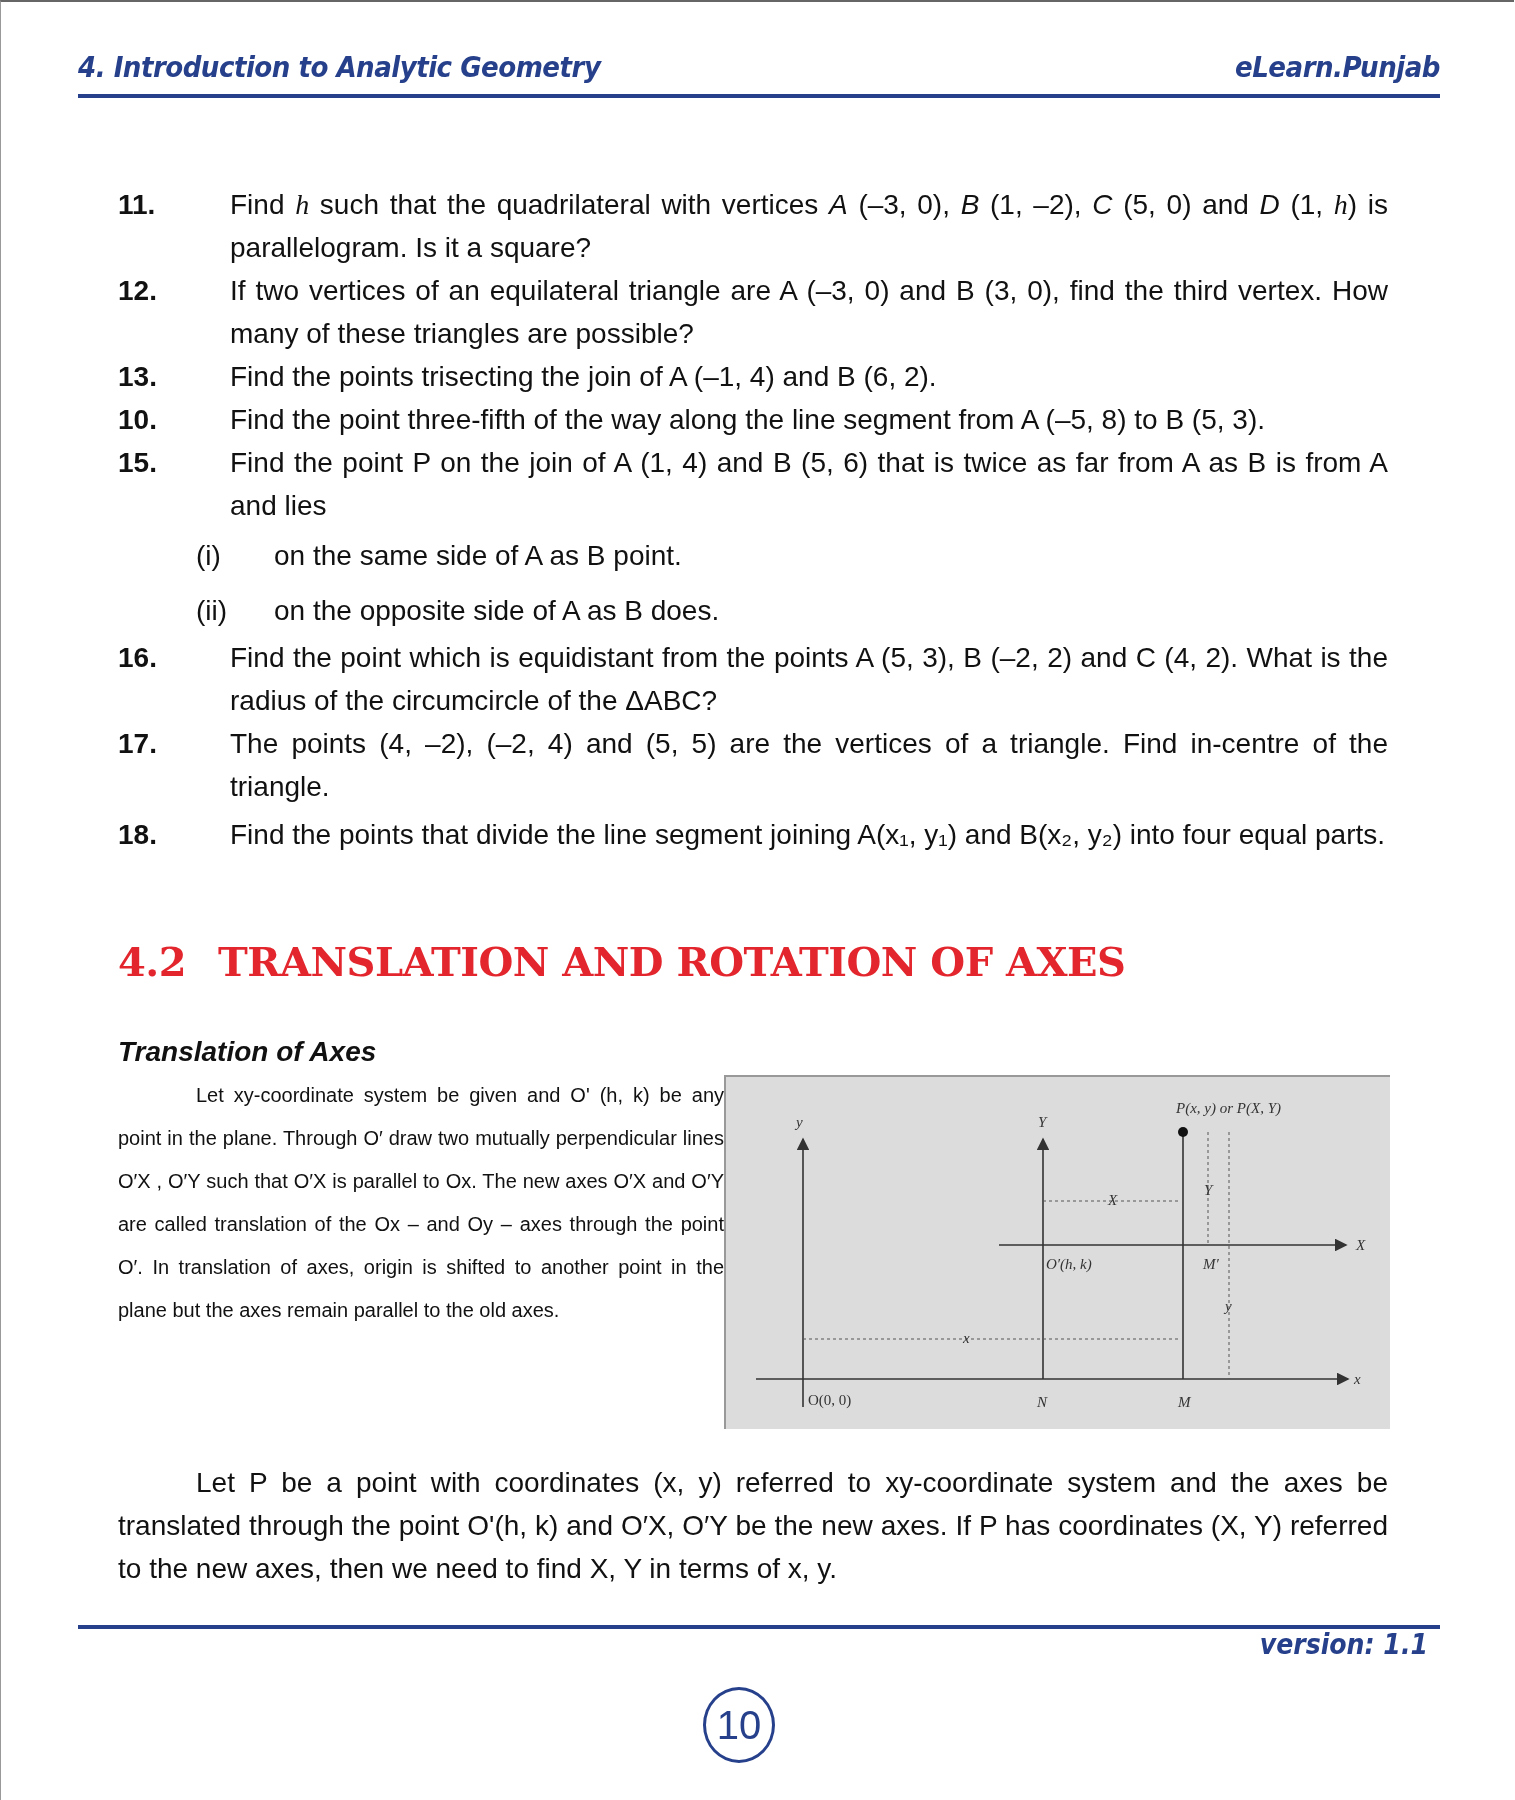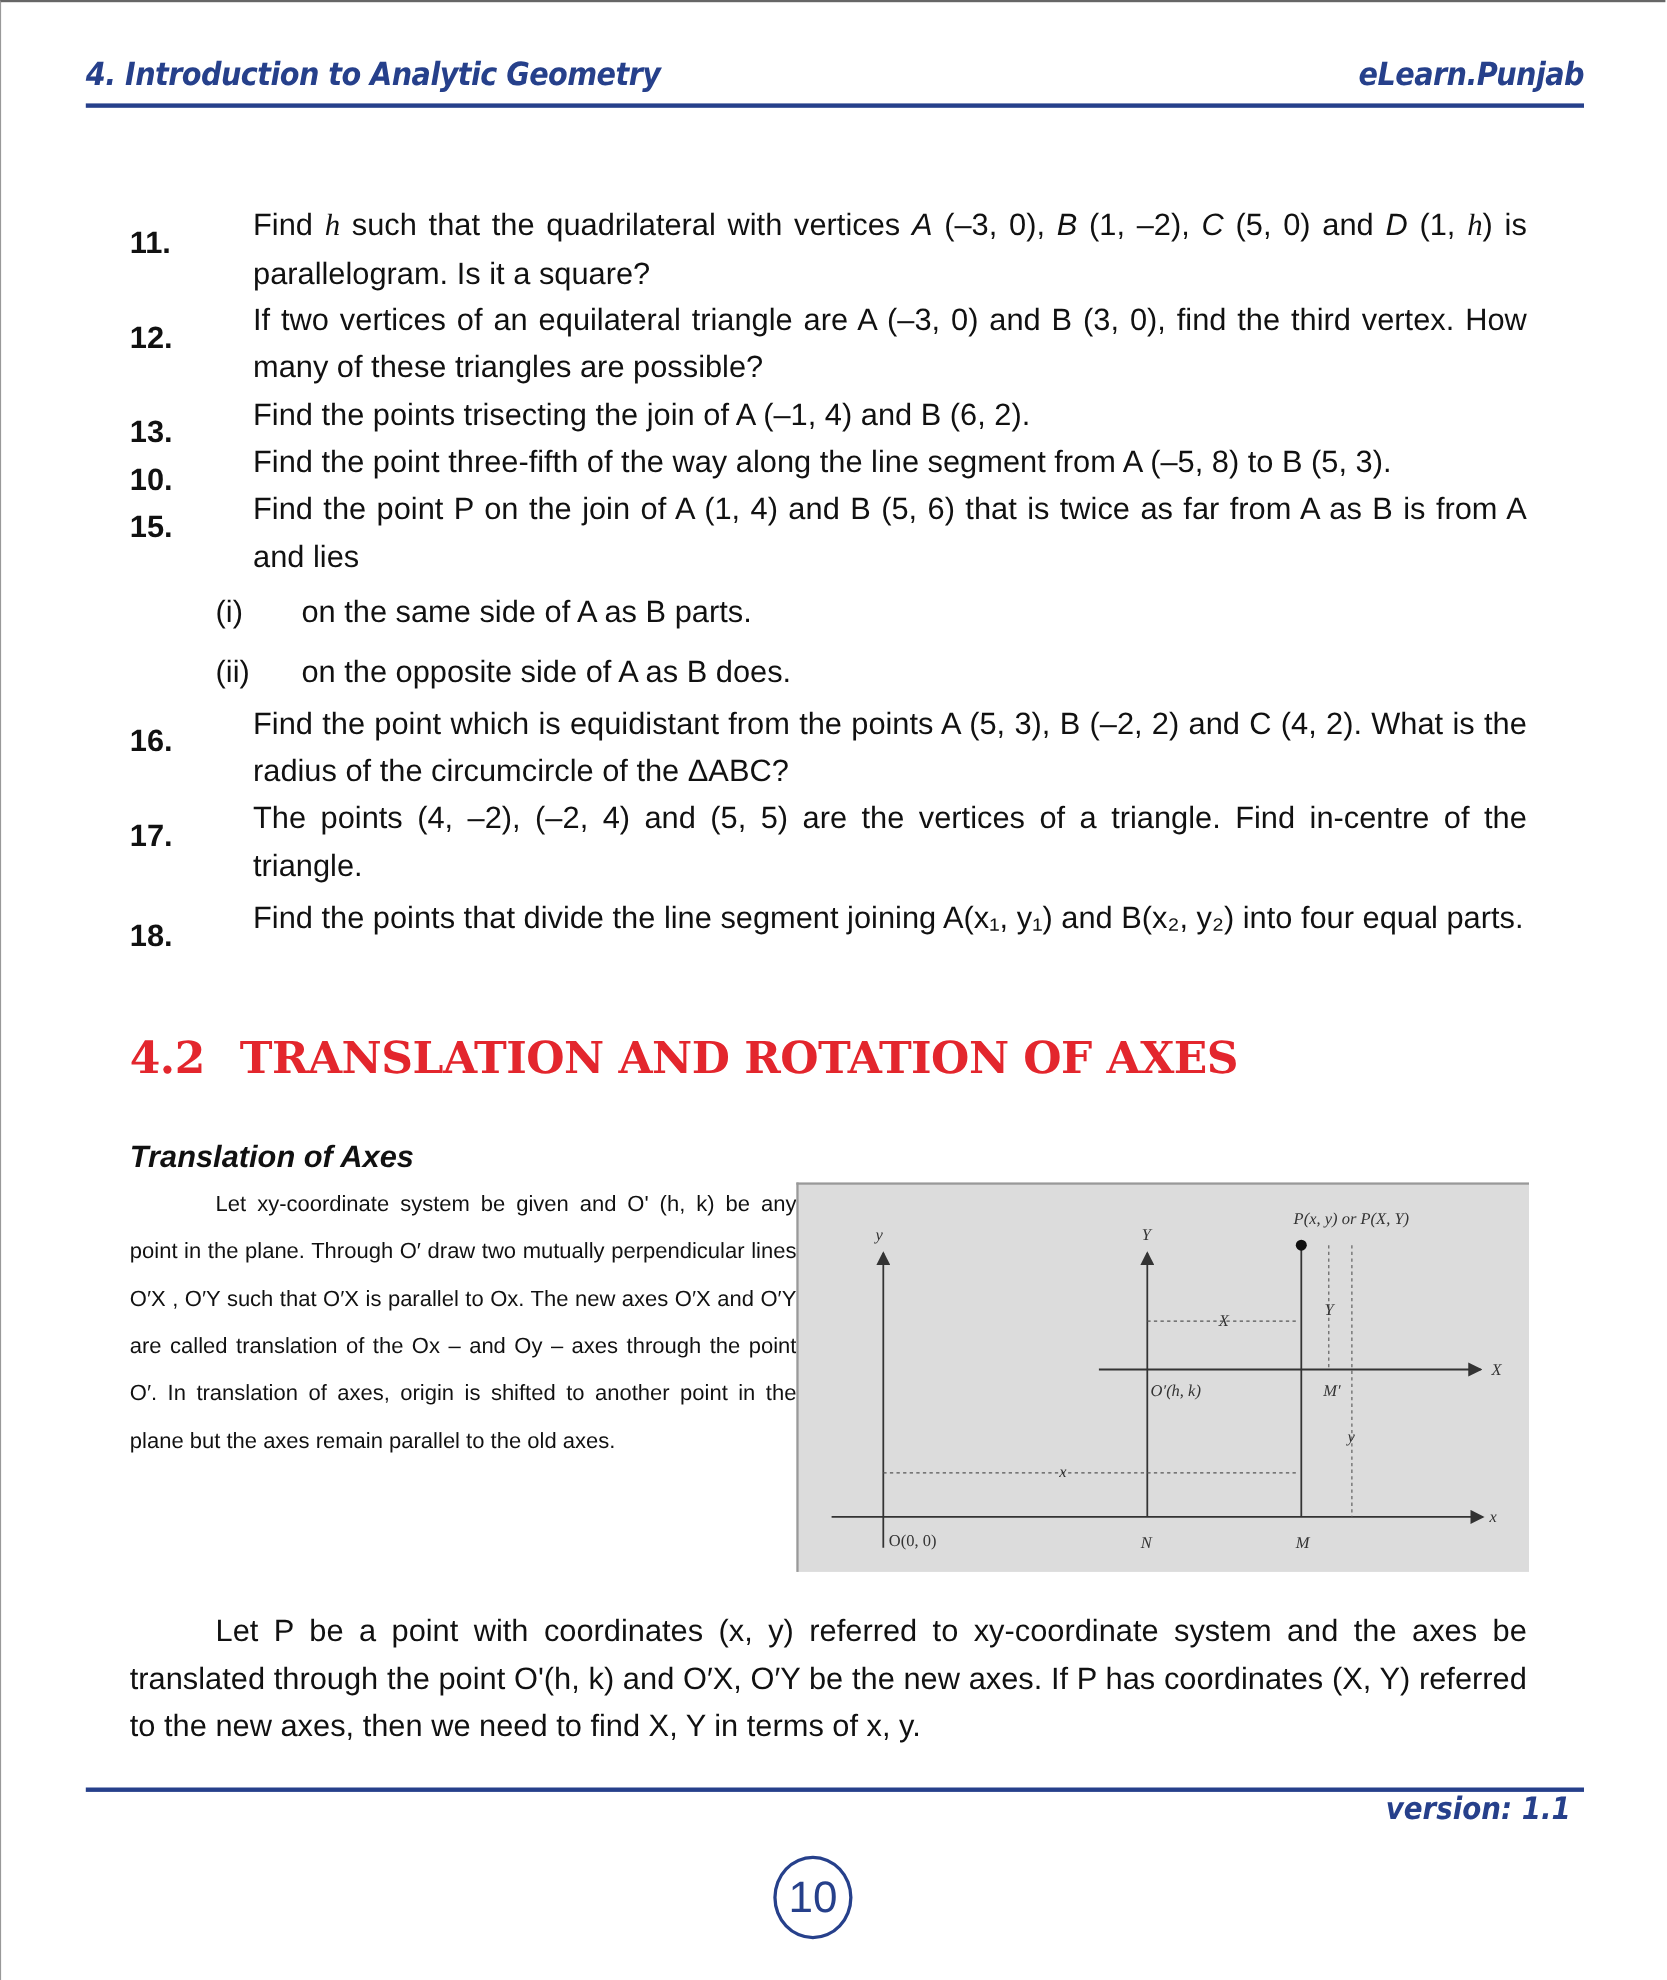--- a/index.html
+++ b/index.html
@@ -7,21 +7,21 @@
          font-family:"Liberation Sans", "DejaVu Sans", sans-serif; color:#111; }
   .frame { position:absolute; left:0; top:0; width:1513px; height:1798px;
            border-top:2px solid #666; border-left:1px solid #999; }
   .hdr { position:absolute; left:78px; top:50px; width:1362px; height:46px; }
   .hdr-left, .hdr-right { position:absolute; top:0; font-style:italic; font-weight:bold;
            font-size:29px; color:#26408b; font-family:"DejaVu Sans Condensed","DejaVu Sans",sans-serif; letter-spacing:-0.5px; }
   .hdr-left { left:0; } .hdr-right { right:0; }
   .hdr-rule { position:absolute; left:78px; top:94px; width:1362px; height:4px; background:#26408b; }
 
   .q { position:absolute; left:118px; width:1270px; font-size:28px; line-height:43px; }
-  .q .num { position:absolute; left:0; top:16px; font-weight:bold; }
+  .q .num { position:absolute; left:0; top:0; font-weight:bold; }
   .q .txt { margin-left:112px; display:block; text-align:justify; text-align-last:left; }
   .it { font-style:italic; }
   .m { font-family:"Liberation Serif","DejaVu Serif",serif; font-style:italic; }
   .sub { position:absolute; left:196px; font-size:28px; }
   .sub .lbl { display:inline-block; width:78px; }
 
   .sec { position:absolute; left:118px; top:938px; font-family:"DejaVu Serif","Liberation Serif",serif;
          font-weight:bold; font-size:40px; color:#e3262d; letter-spacing:-0.5px; }
   .sec .n { display:inline-block; width:100px; }
 
@@ -67,21 +67,21 @@
 <div class="q" style="top:398px;">
   <span class="num">10.</span>
   <span class="txt">Find the point three-fifth of the way along the line segment from A (–5, 8) to B (5, 3).</span>
 </div>
 
 <div class="q" style="top:441px;">
   <span class="num">15.</span>
   <span class="txt">Find the point P on the join of A (1, 4) and B (5, 6) that is twice as far from A as B is from A and lies</span>
 </div>
 <div class="sub" style="top:540px;">
-  <span class="lbl">(i)</span><span>on the same side of A as B parts.</span>
+  <span class="lbl">(i)</span><span>on the same side of A as B point.</span>
 </div>
 <div class="sub" style="top:595px;">
   <span class="lbl">(ii)</span><span>on the opposite side of A as B does.</span>
 </div>
 
 <div class="q" style="top:636px;">
   <span class="num">16.</span>
   <span class="txt">Find the point which is equidistant from the points A (5, 3), B (–2, 2) and C (4, 2). What is the radius of the circumcircle of the ΔABC?</span>
 </div>
 

